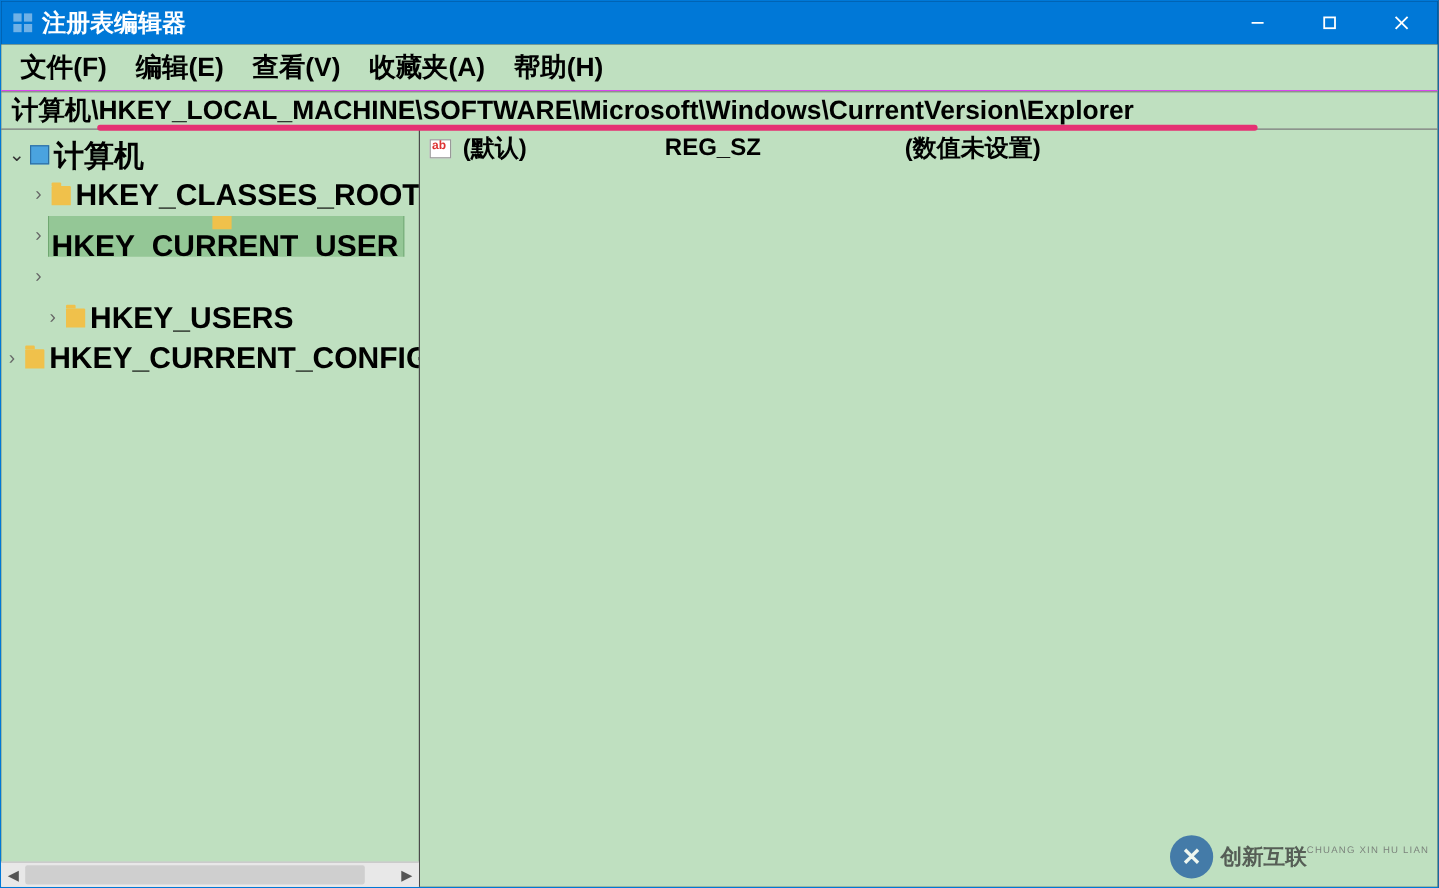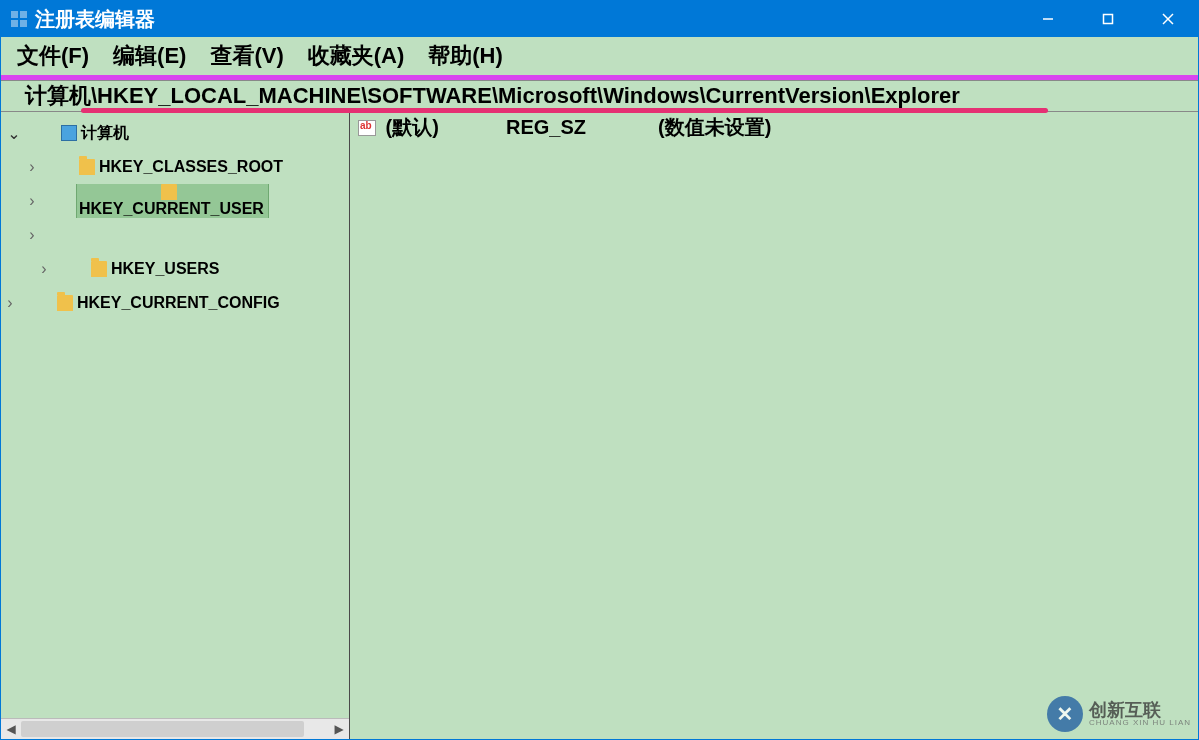--- a/index.html
+++ b/index.html
@@ -48,21 +48,21 @@
     align-items: center;
     justify-content: center;
     color: #fff;
   }
   .menubar {
     height: 38px;
     background: #bfe0c0;
     display: flex;
     align-items: center;
     padding: 0 6px;
-    border-bottom: 5px solid #d946ef;
+    border-bottom: 1px solid #d946ef;
     flex-shrink: 0;
   }
   .menu-item {
     font-size: 22px;
     font-weight: bold;
     padding: 2px 10px;
     margin-right: 4px;
     color: #000;
   }
   .addressbar {
@@ -73,21 +73,21 @@
     border-right: none;
     display: flex;
     align-items: stretch;
     flex-shrink: 0;
     position: relative;
   }
   .addressbar .path {
     font-size: 22px;
     font-weight: bold;
     color: #000;
-    padding-left: 24px;
+    padding-left: 9px;
     line-height: 30px;
     white-space: nowrap;
   }
   .underline {
     position: absolute;
     left: 80px;
     right: 150px;
     bottom: -2px;
     height: 5px;
     background: #e53173;
@@ -109,26 +109,25 @@
   }
   .tree {
     flex: 1;
     overflow: hidden;
     padding-top: 4px;
   }
   .tree-row {
     display: flex;
     align-items: center;
     height: 34px;
-    font-size: 16px;
+    font-size: 25px;
     font-weight: bold;
     color: #000;
     white-space: nowrap;
     overflow: hidden;
-    gap: 36px;
   }
   .tree-row.selected .label-wrap {
     background: #94c796;
     outline: 1px solid #6fa871;
     flex-direction: column;
   }
   .label-wrap {
     display: inline-flex;
     align-items: center;
     padding: 1px 4px 1px 2px;
@@ -214,20 +213,21 @@
     align-items: center;
     padding-left: 8px;
     border-right: 1px solid rgba(0,0,0,0.08);
     box-sizing: border-box;
   }
   .list-body { flex:1; }
   .list-row {
     display: flex;
     height: 30px;
     align-items: center;
+    gap: 48px;
   }
   .cell {
     font-size: 20px;
     font-weight: bold;
     color: #000;
     padding-left: 8px;
     box-sizing: border-box;
     overflow: hidden;
     white-space: nowrap;
   }
@@ -262,21 +262,21 @@
     opacity: 0.75;
     pointer-events: none;
   }
   .watermark .wm-logo {
     width: 36px; height: 36px;
     border-radius: 50%;
     background: #1b5aa0;
     display:flex;align-items:center;justify-content:center;
     color:#fff;font-weight:bold;font-size:20px;
   }
-  .watermark .wm-text { display:flex;flex-direction:column;line-height:1; }
+  .watermark .wm-text { display:flex;flex-direction:row;line-height:1; }
   .watermark .wm-cn { font-size:18px;font-weight:bold;color:#333; }
   .watermark .wm-en { font-size:8px;color:#666;letter-spacing:1px; }
 </style>
 </head>
 <body>
 
 <div class="window">
 
   <div class="titlebar">
     <span class="app-icon">

